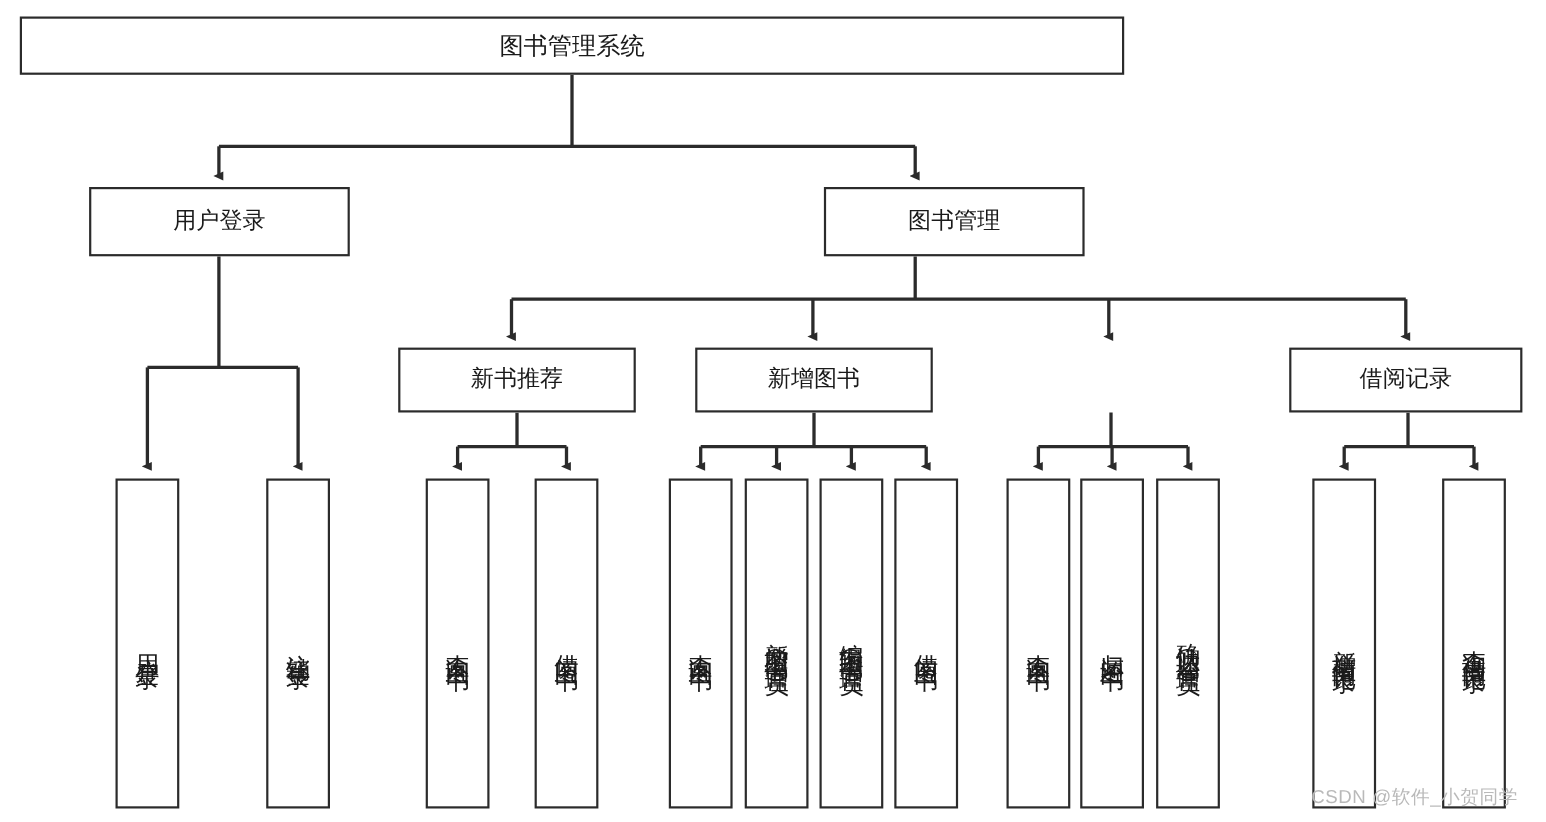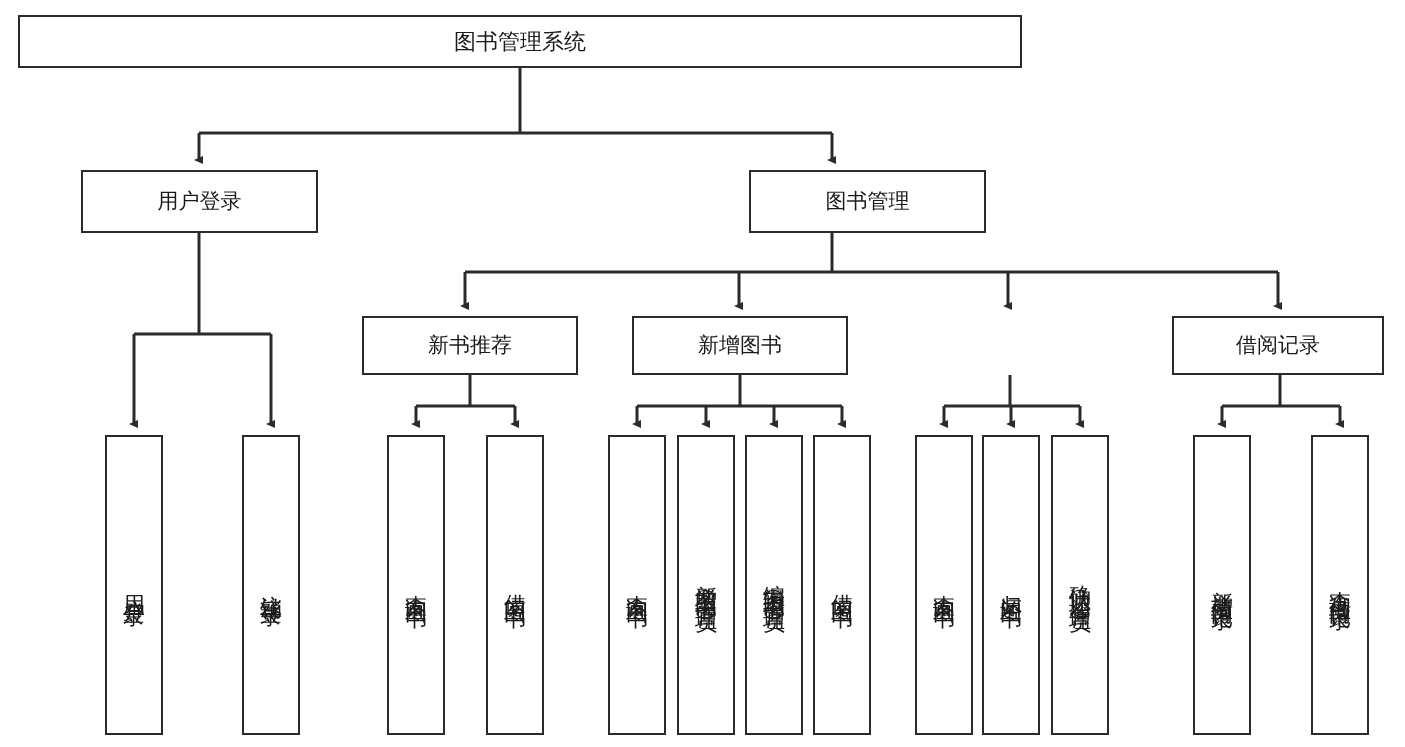--- a/index.html
+++ b/index.html
@@ -184,14 +184,15 @@
     <span class="label">确认归还（管理员）</span>
   </div>
 
   <div class="node vert" style="left:1193px; top:435px; width:58px; height:300px;">
     <span class="label">新增借阅记录</span>
   </div>
   <div class="node vert" style="left:1311px; top:435px; width:58px; height:300px;">
     <span class="label">查询借阅记录</span>
   </div>
 
+  <div class="watermark" style="left:1192px; top:713px;">CSDN @软件_小贺同学</div>
 
 </div>
 
 </body></html>

